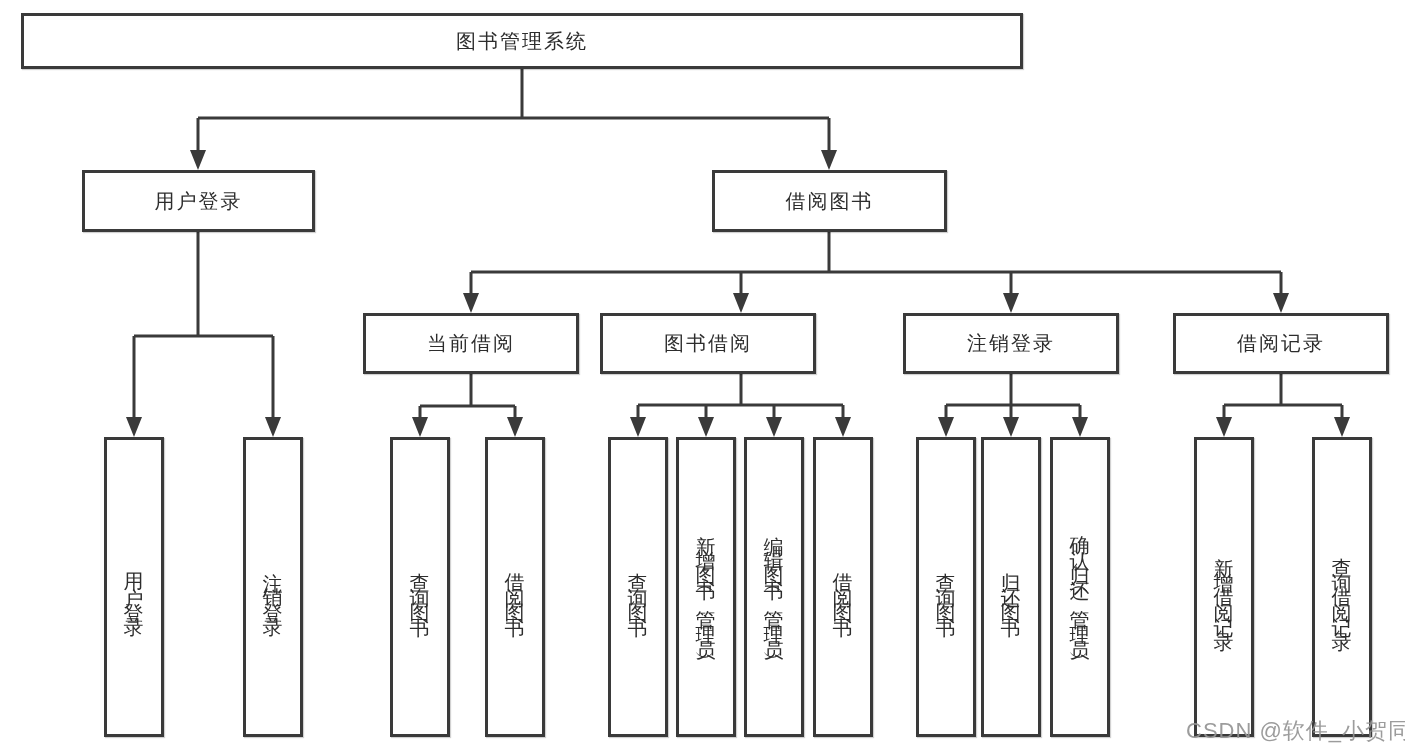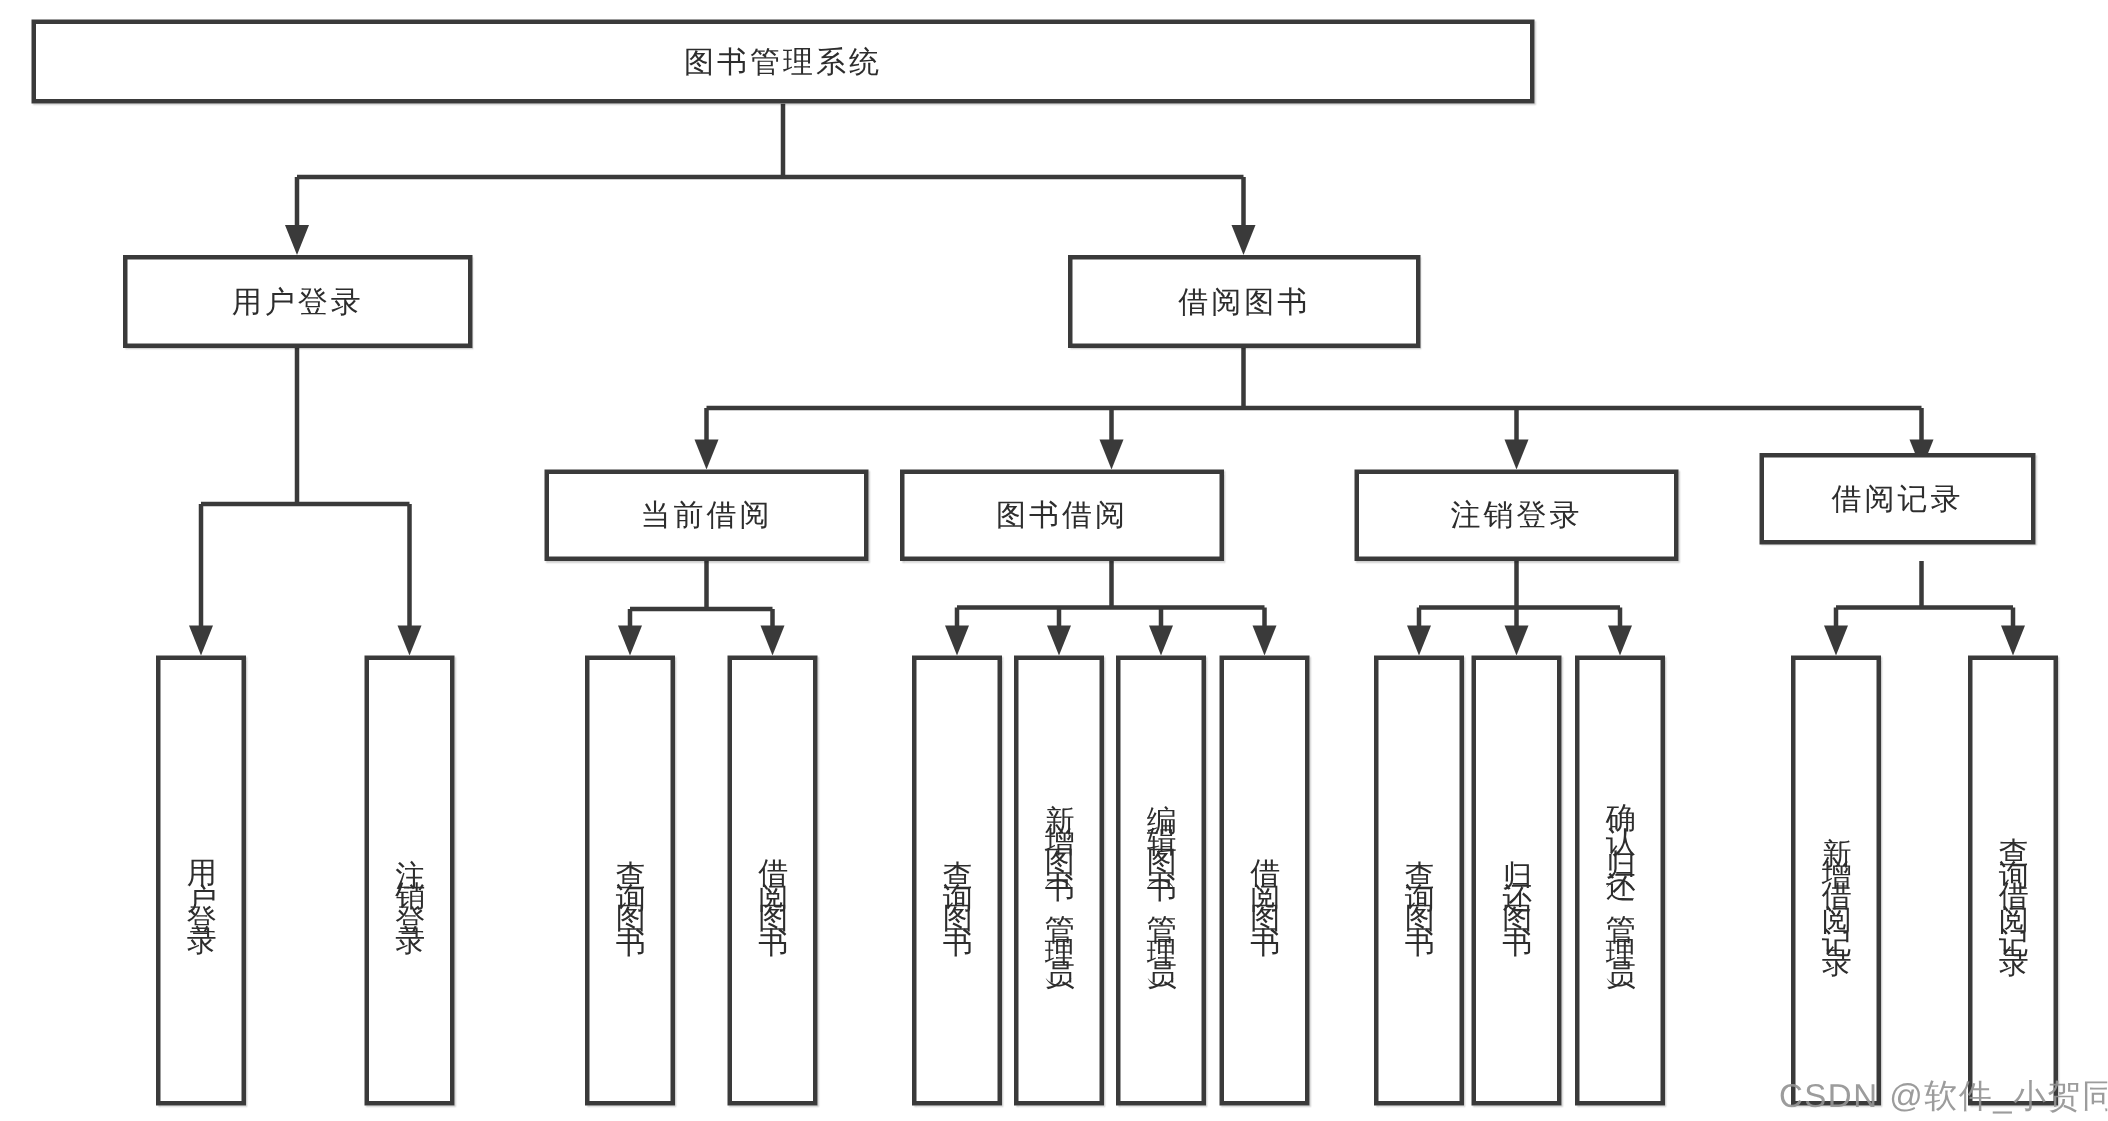--- a/index.html
+++ b/index.html
@@ -116,21 +116,21 @@
 
   <div class="node" style="left:363px;top:313px;width:216px;height:61px">
     <span class="hlabel">当前借阅</span>
   </div>
   <div class="node" style="left:600px;top:313px;width:216px;height:61px">
     <span class="hlabel">图书借阅</span>
   </div>
   <div class="node" style="left:903px;top:313px;width:216px;height:61px">
     <span class="hlabel">注销登录</span>
   </div>
-  <div class="node" style="left:1173px;top:302px;width:184px;height:61px">
+  <div class="node" style="left:1173px;top:313px;width:216px;height:61px">
     <span class="hlabel">借阅记录</span>
   </div>
 
   <div class="node leaf" style="left:104px;top:437px;width:60px;height:300px">
     <span class="vlabel">用户登录</span>
   </div>
   <div class="node leaf" style="left:243px;top:437px;width:60px;height:300px">
     <span class="vlabel">注销登录</span>
   </div>
 

